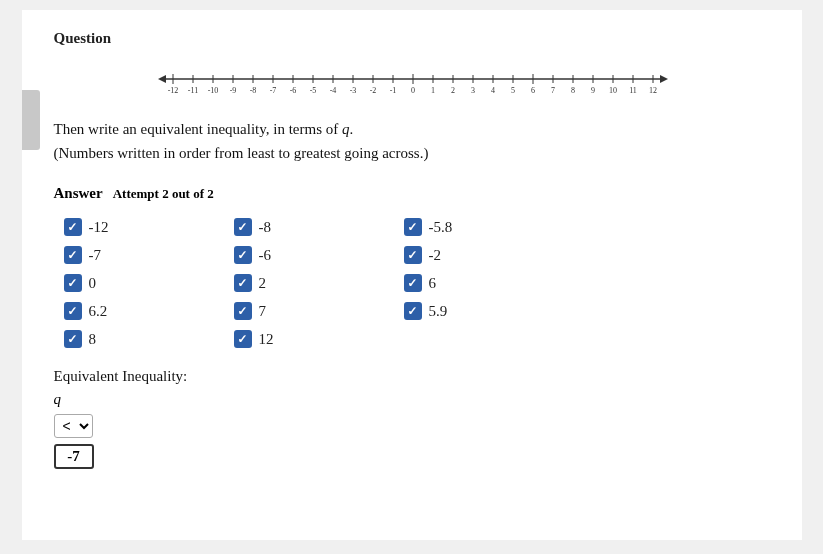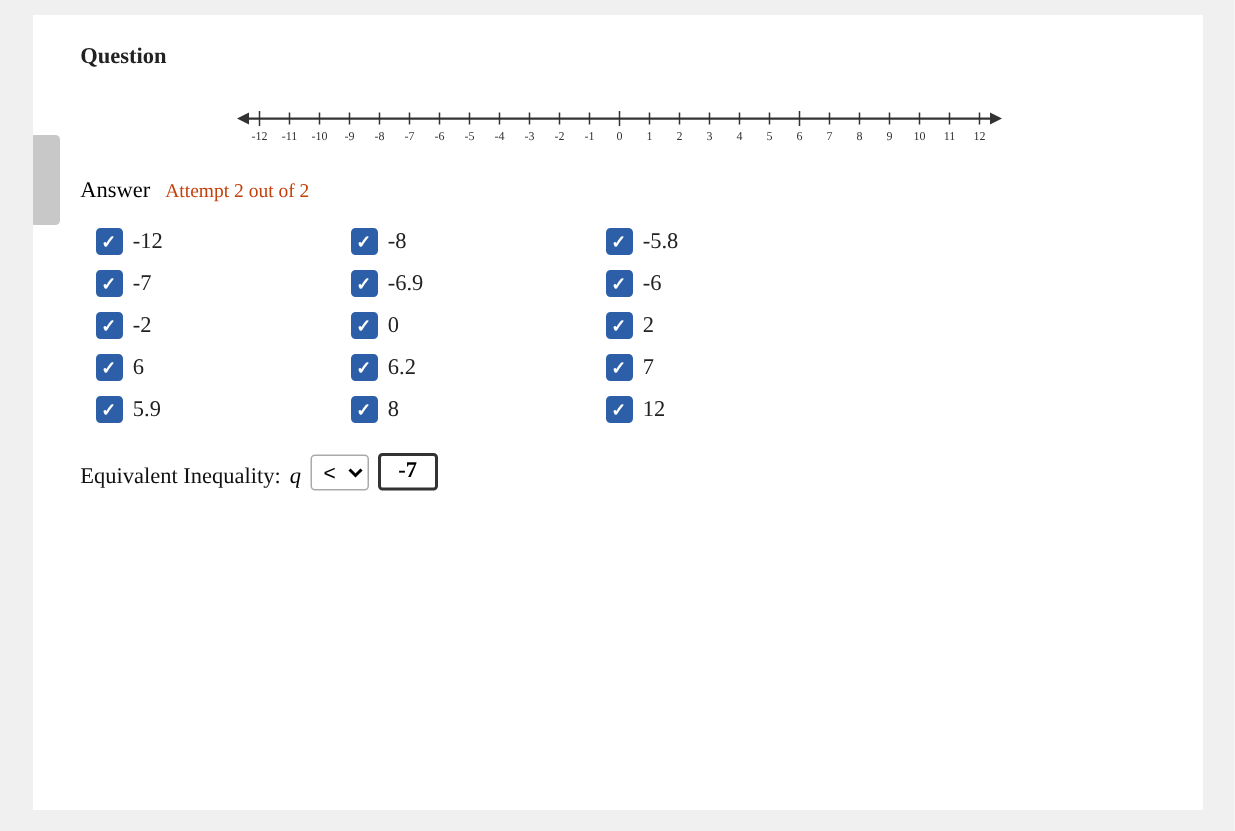--- a/index.html
+++ b/index.html
@@ -43,26 +43,27 @@
     .instruction-text .math {
       font-style: italic;
     }
     .answer-header {
       display: flex;
       align-items: baseline;
       gap: 10px;
       margin-bottom: 16px;
     }
     .answer-label {
-      font-weight: normal;
+      font-weight: bold;
       font-size: 15px;
     }
     .attempt-text {
       font-size: 13px;
-      color: #c2410c;
+      color: #000000;
+      font-weight: bold;
     }
     .checkboxes-grid {
       display: grid;
       grid-template-columns: 160px 160px 160px;
       grid-template-rows: auto;
       row-gap: 10px;
       column-gap: 10px;
       margin-bottom: 20px;
       padding-left: 10px;
     }
@@ -86,24 +87,25 @@
     }
     .checkbox-box::after {
       content: '✓';
       color: #fff;
       font-size: 12px;
       font-weight: bold;
       line-height: 1;
     }
     .equivalent-row {
       display: flex;
-      align-items: flex-end;
+      align-items: flex-start;
       gap: 6px;
       font-size: 15px;
       margin-top: 6px;
+      flex-direction: column;
     }
     .equiv-label {
       font-size: 15px;
       color: #111;
     }
     .equiv-q {
       font-style: italic;
     }
     .equiv-select {
       border: 1px solid #aaa;
@@ -197,20 +199,22 @@
         <text x="460" y="32">10</text>
         <line x1="480" y1="14" x2="480" y2="22" stroke="#333" stroke-width="1"></line>
         <text x="480" y="32">11</text>
         <line x1="500" y1="14" x2="500" y2="22" stroke="#333" stroke-width="1"></line>
         <text x="500" y="32">12</text>
       </g>
     </svg>
   </div>
 
   <div class="instruction-text">
+    <div>Then write an equivalent inequality, in terms of <span class="math">q</span>.</div>
+    <div>(Numbers written in order from least to greatest going across.)</div>
   </div>
 
   <div class="answer-header">
     <span class="answer-label">Answer</span>
     <span class="attempt-text">Attempt 2 out of 2</span>
   </div>
 
   <div class="checkboxes-grid">
 
     <div class="checkbox-item">
@@ -224,24 +228,20 @@
     </div>
 
     <div class="checkbox-item">
       <div class="checkbox-box"></div>
       <span>-5.8</span>
     </div>
 
     <div class="checkbox-item">
       <div class="checkbox-box"></div>
       <span>-7</span>
-    </div>
-    <div class="checkbox-item">
-      <div class="checkbox-box"></div>
-      <span>-6.9</span>
     </div>
     <div class="checkbox-item">
       <div class="checkbox-box"></div>
       <span>-6</span>
     </div>
 
     <div class="checkbox-item">
       <div class="checkbox-box"></div>
       <span>-2</span>
     </div>

